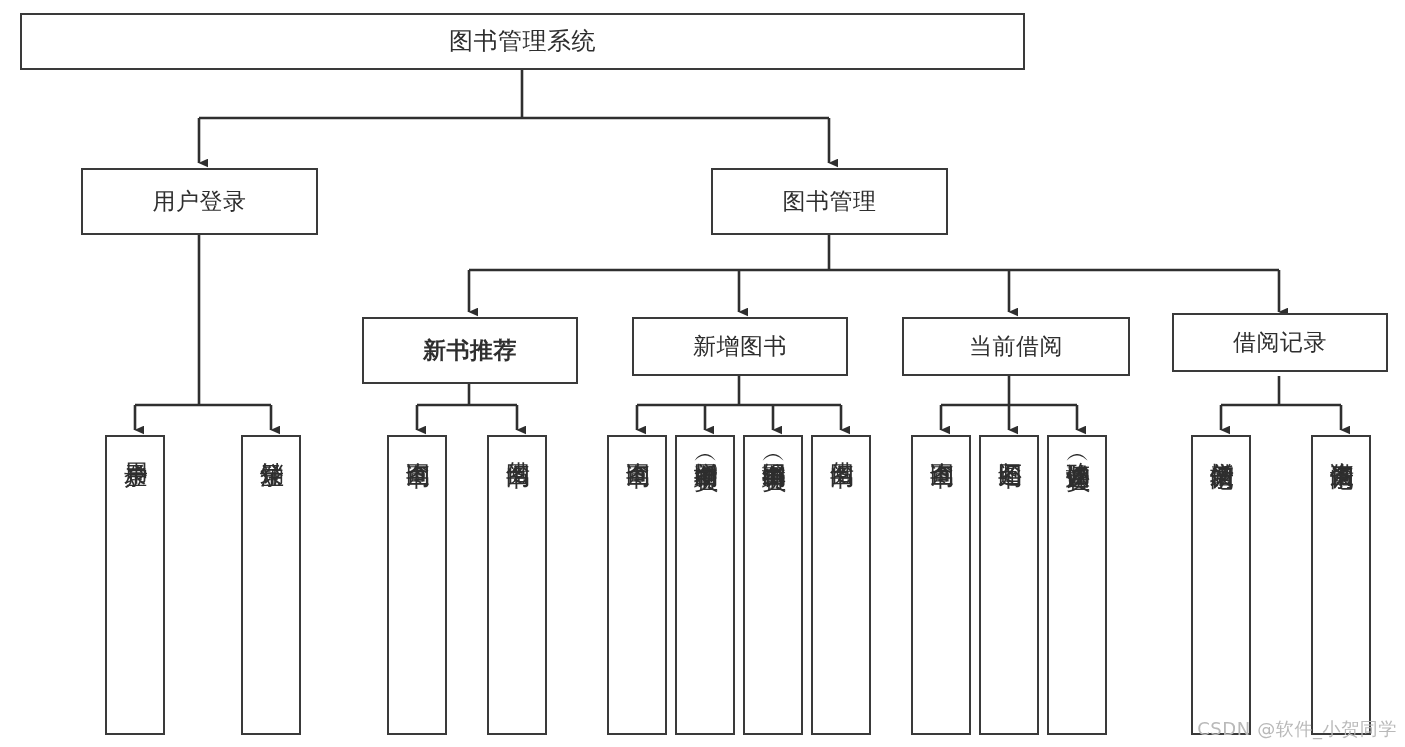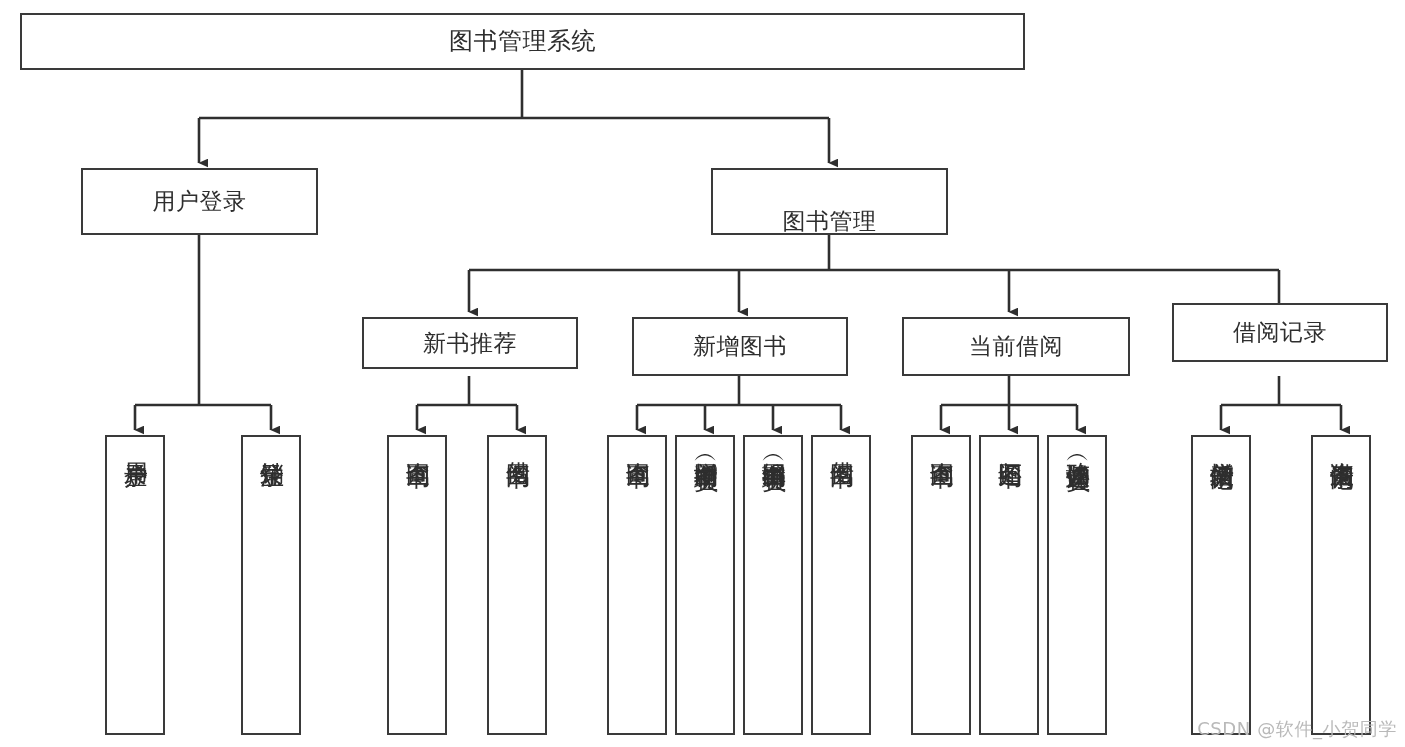--- a/index.html
+++ b/index.html
@@ -129,34 +129,34 @@
     </g>
   </svg>
 
   <div class="node horizontal root" style="left:20px; top:13px; width:1005px; height:57px;">
     <span class="node-label">图书管理系统</span>
   </div>
 
   <div class="node horizontal" style="left:81px; top:168px; width:237px; height:67px;">
     <span class="node-label">用户登录</span>
   </div>
-  <div class="node horizontal" style="left:711px; top:168px; width:237px; height:67px;align-items:flex-end;">
+  <div class="node horizontal" style="left:711px; top:168px; width:237px; height:67px;">
     <span class="node-label">图书管理</span>
   </div>
 
-  <div class="node horizontal" style="left:362px; top:317px; width:216px; height:52px;">
+  <div class="node horizontal" style="left:362px; top:317px; width:216px; height:67px;font-weight:bold;">
     <span class="node-label">新书推荐</span>
   </div>
   <div class="node horizontal" style="left:632px; top:317px; width:216px; height:59px;">
     <span class="node-label">新增图书</span>
   </div>
   <div class="node horizontal" style="left:902px; top:317px; width:228px; height:59px;">
     <span class="node-label">当前借阅</span>
   </div>
-  <div class="node horizontal" style="left:1172px; top:303px; width:216px; height:59px;justify-content:center;">
+  <div class="node horizontal" style="left:1172px; top:313px; width:216px; height:59px;justify-content:center;">
     <span class="node-label">借阅记录</span>
   </div>
 
   <div class="node vertical" style="left:105px; top:435px; width:60px; height:300px;">
     <span class="node-label">用户登录</span>
   </div>
   <div class="node vertical" style="left:241px; top:435px; width:60px; height:300px;">
     <span class="node-label">注销登录</span>
   </div>
 

